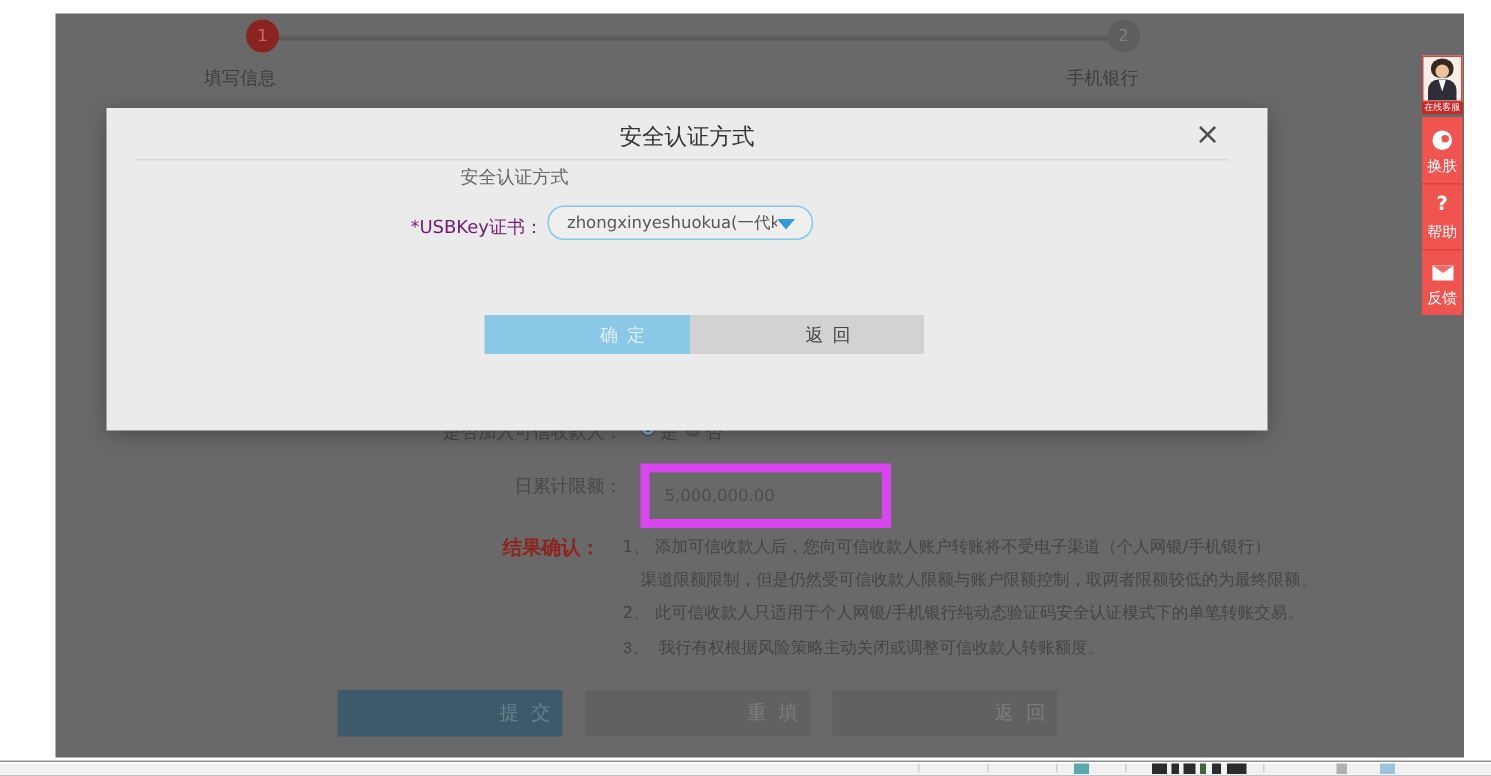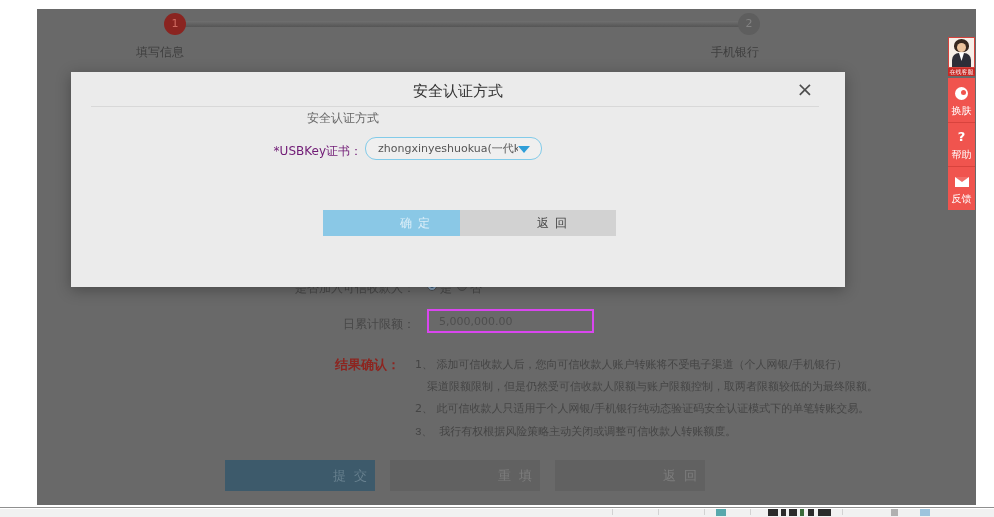--- a/index.html
+++ b/index.html
@@ -31,22 +31,22 @@
     background:#5f5f5f;box-sizing:border-box;}
   .radio.sel{background:#87a0b8;}
   .radio.sel:after{content:"";position:absolute;left:2px;top:2px;width:4px;height:4px;
     border-radius:50%;background:#2e4e6e;}
   .radio-yes{left:427px;top:281px;}
   .radio-no{left:457px;top:281px;}
   .radio-text{font-size:12px;color:#474747;top:280px;}
   .radio-yes-text{left:440px;}
   .radio-no-text{left:470px;}
   .daily-label{left:250px;top:316px;width:165px;}
-  .daily-input{left:427px;top:309px;width:167px;height:24px;box-sizing:border-box;
-    border:2px solid #d946ef;background:transparent;color:#4e4e4e;
+  .daily-input{left:427px;top:309px;width:167px;height:43px;box-sizing:border-box;
+    border:6px solid #d946ef;background:transparent;color:#4e4e4e;
     font-size:11px;padding-left:10px;font-family:inherit;}
   .risk-title{left:300px;top:356px;width:100px;text-align:right;
     font-size:13px;font-weight:bold;color:#8d241f;white-space:nowrap;}
   .risk-line{font-size:11px;color:#454545;white-space:nowrap;}
   .risk-l1{left:415px;top:357px;}
   .risk-l2{left:427px;top:379px;}
   .risk-l3{left:415px;top:401px;}
   .risk-l4{left:415px;top:424px;font-family:Liberation Mono, monospace;}
 
   

